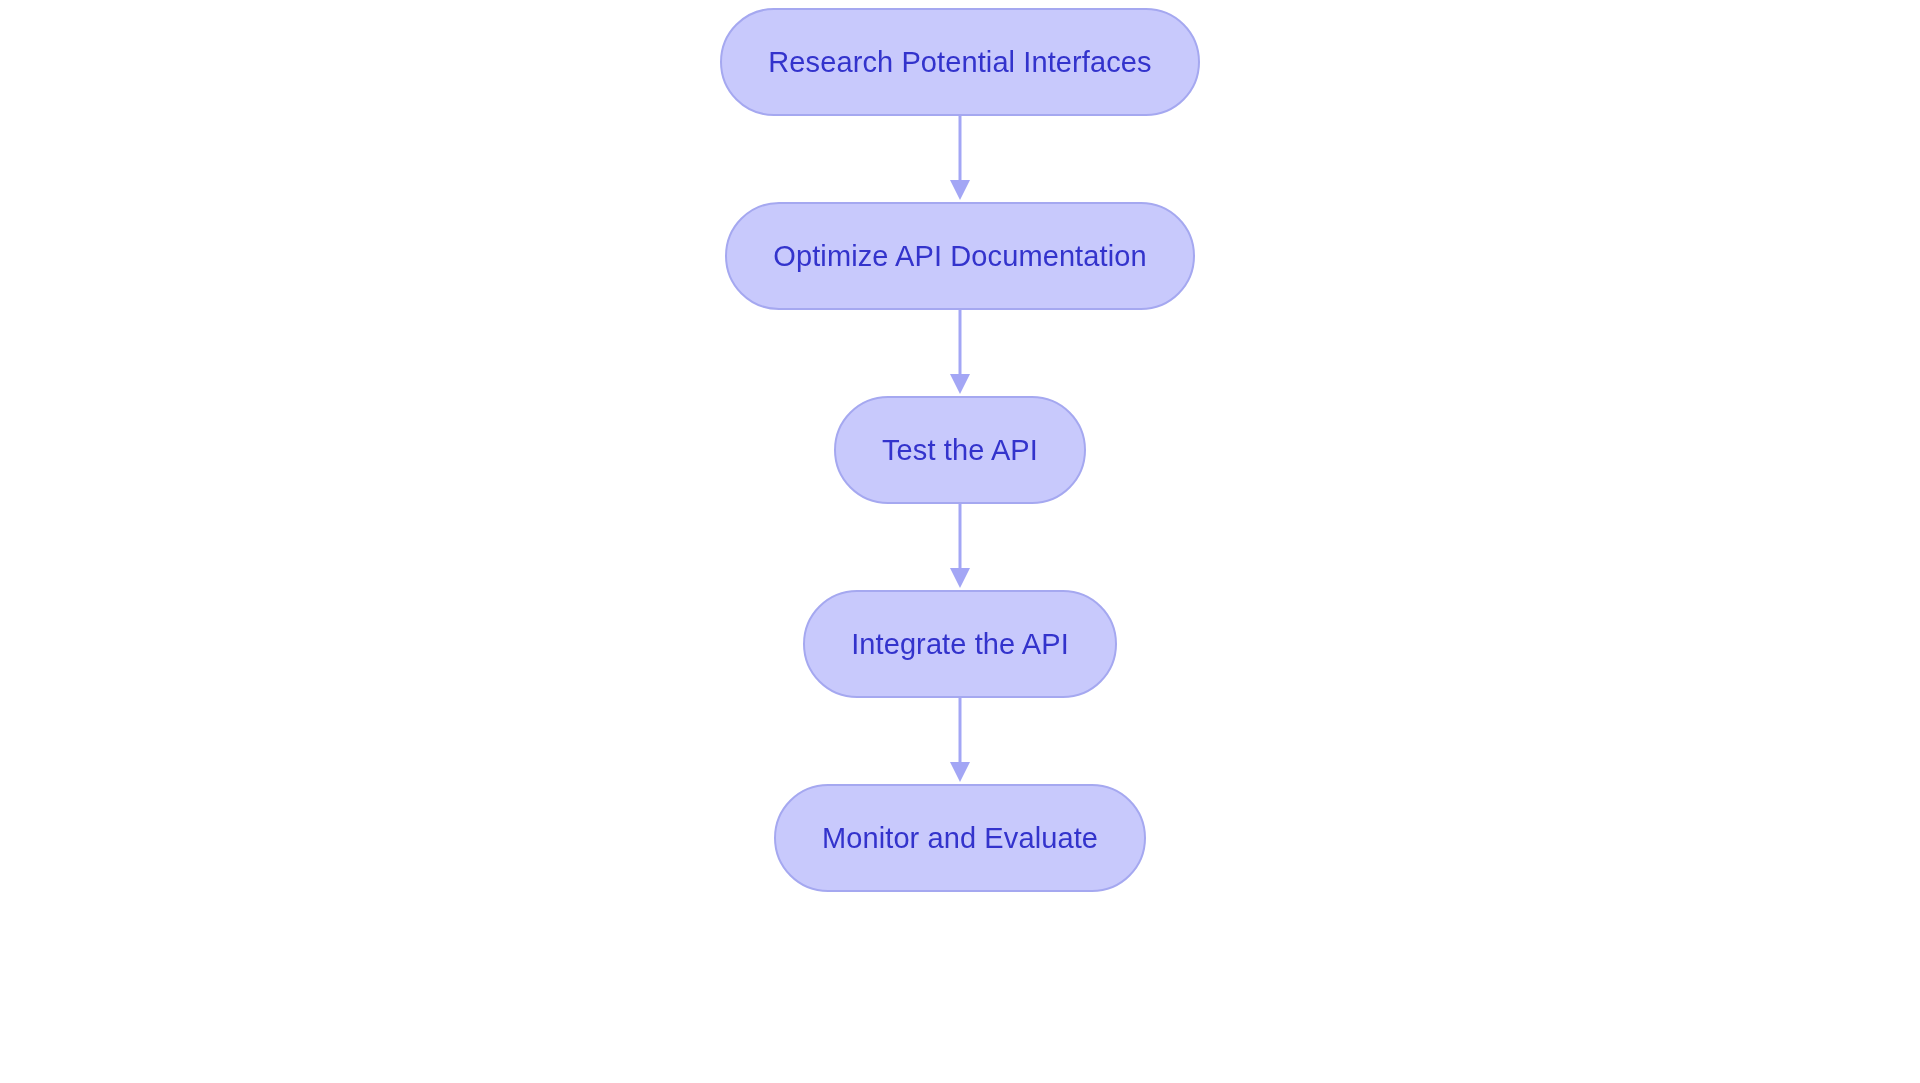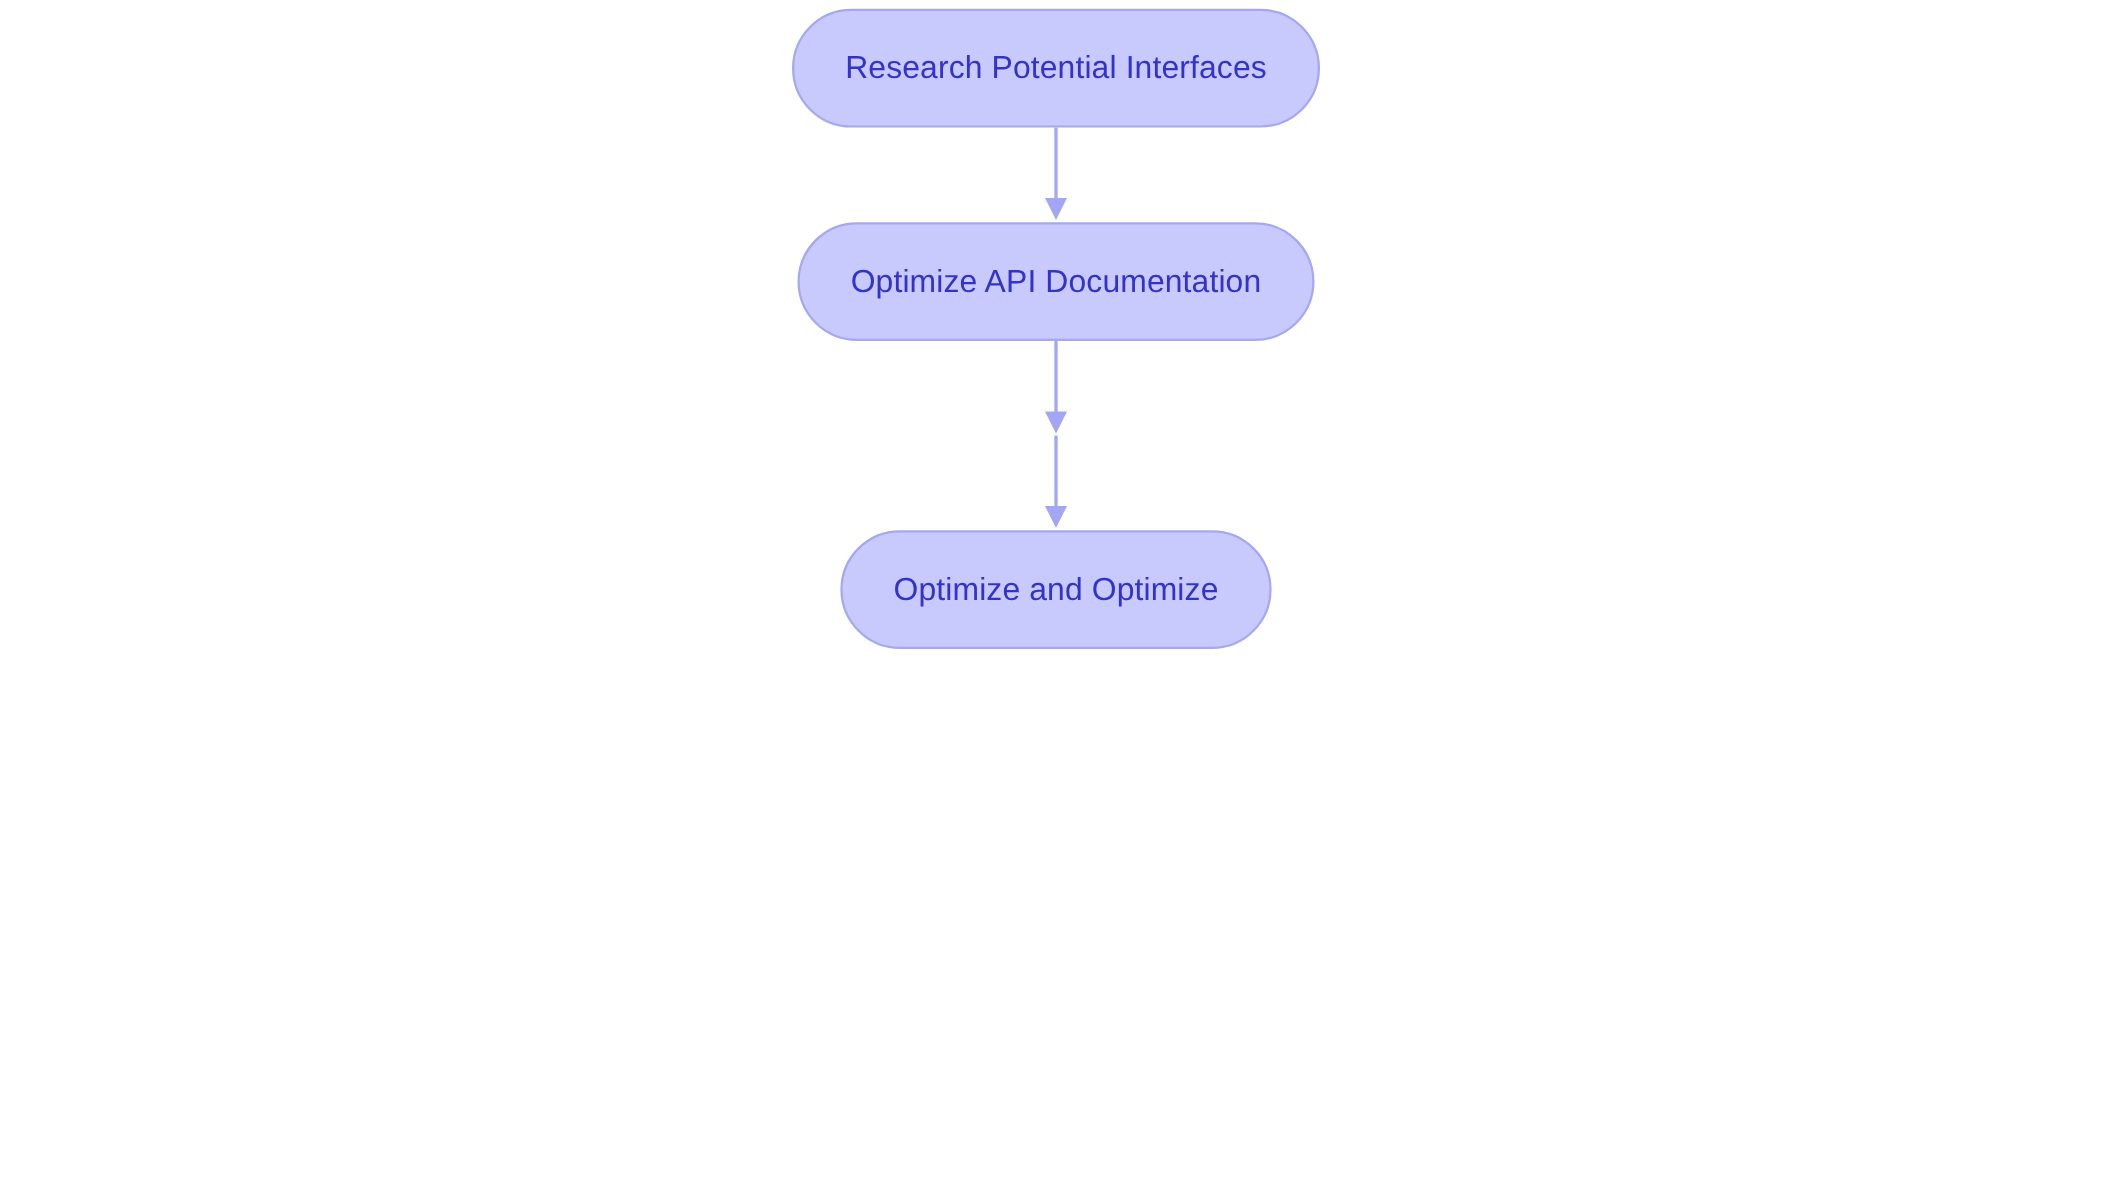--- a/index.html
+++ b/index.html
@@ -96,29 +96,43 @@
       <span class="connector">
         <svg width="24" height="86" viewBox="0 0 24 86" xmlns="http://www.w3.org/2000/svg">
           <line x1="12" y1="0" x2="12" y2="68" stroke="#a3a6f5" stroke-width="3"></line>
           <polygon points="12,84 2,64 22,64" fill="#a3a6f5"></polygon>
         </svg>
       </span>
     </div>
 
 
     <div class="flow-step">
+      <div class="node">
+        <span>Test the API</span>
+      </div>
       <span class="connector">
         <svg width="24" height="86" viewBox="0 0 24 86" xmlns="http://www.w3.org/2000/svg">
           <line x1="12" y1="0" x2="12" y2="68" stroke="#a3a6f5" stroke-width="3"></line>
           <polygon points="12,84 2,64 22,64" fill="#a3a6f5"></polygon>
         </svg>
       </span>
     </div>
 
+    <div class="flow-step">
+      <div class="node">
+        <span>Integrate the API</span>
+      </div>
+      <span class="connector">
+        <svg width="24" height="86" viewBox="0 0 24 86" xmlns="http://www.w3.org/2000/svg">
+          <line x1="12" y1="0" x2="12" y2="68" stroke="#a3a6f5" stroke-width="3"></line>
+          <polygon points="12,84 2,64 22,64" fill="#a3a6f5"></polygon>
+        </svg>
+      </span>
+    </div>
 
     <div class="flow-step">
       <div class="node">
-        <span>Optimize and Optimize</span>
+        <span>Monitor and Evaluate</span>
       </div>
     </div>
 
   </div>
 </div>
 
 </body></html>

